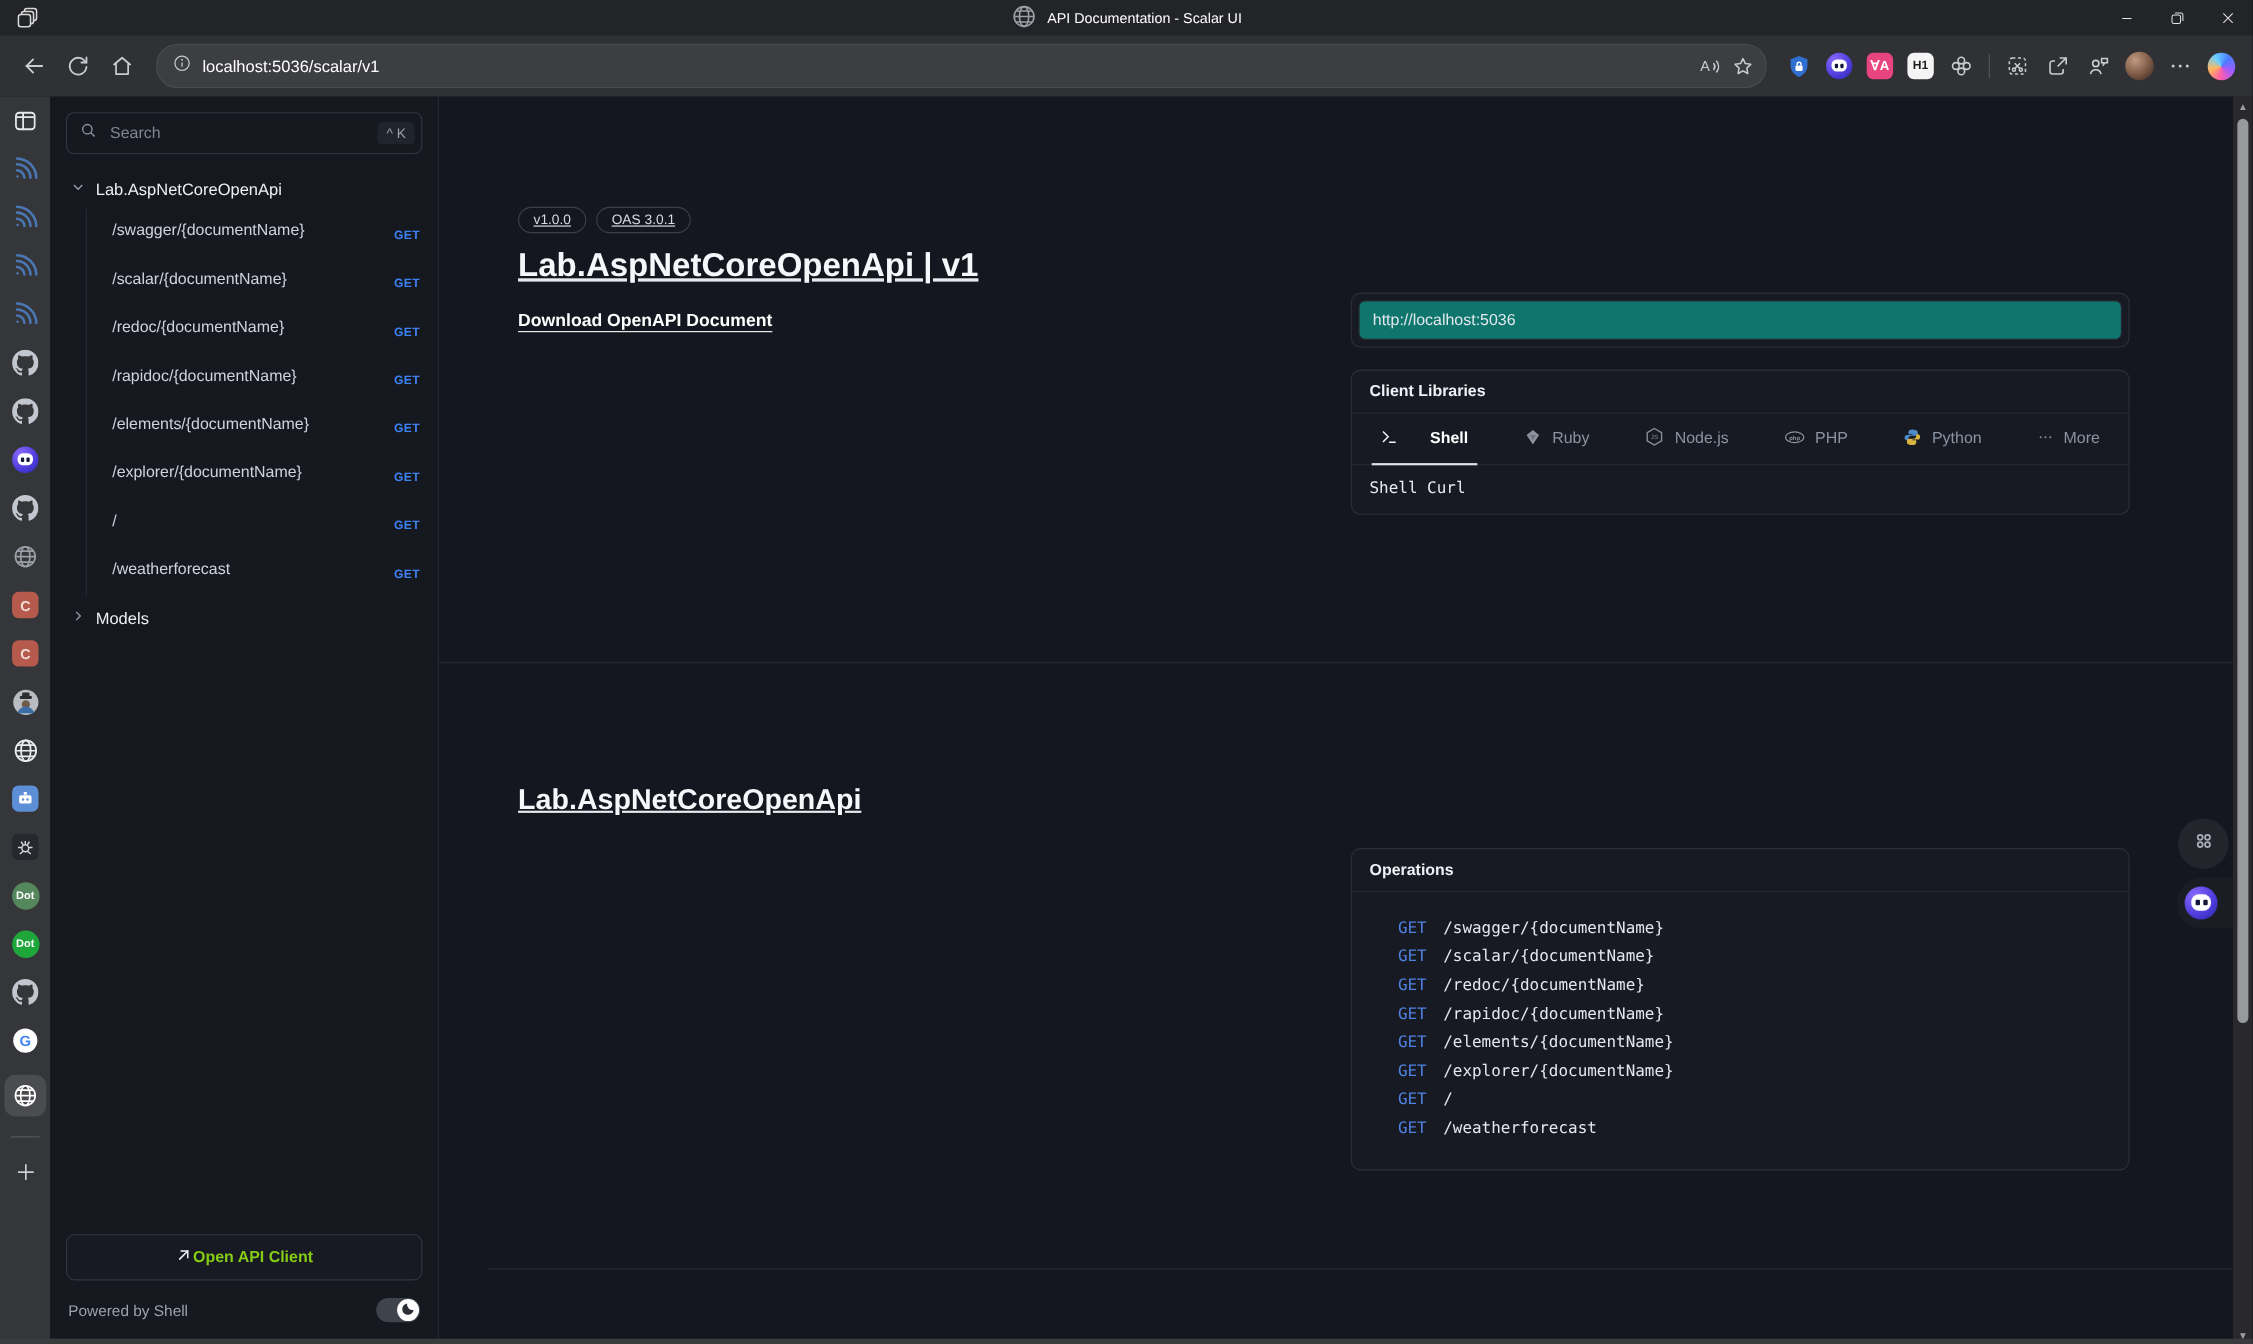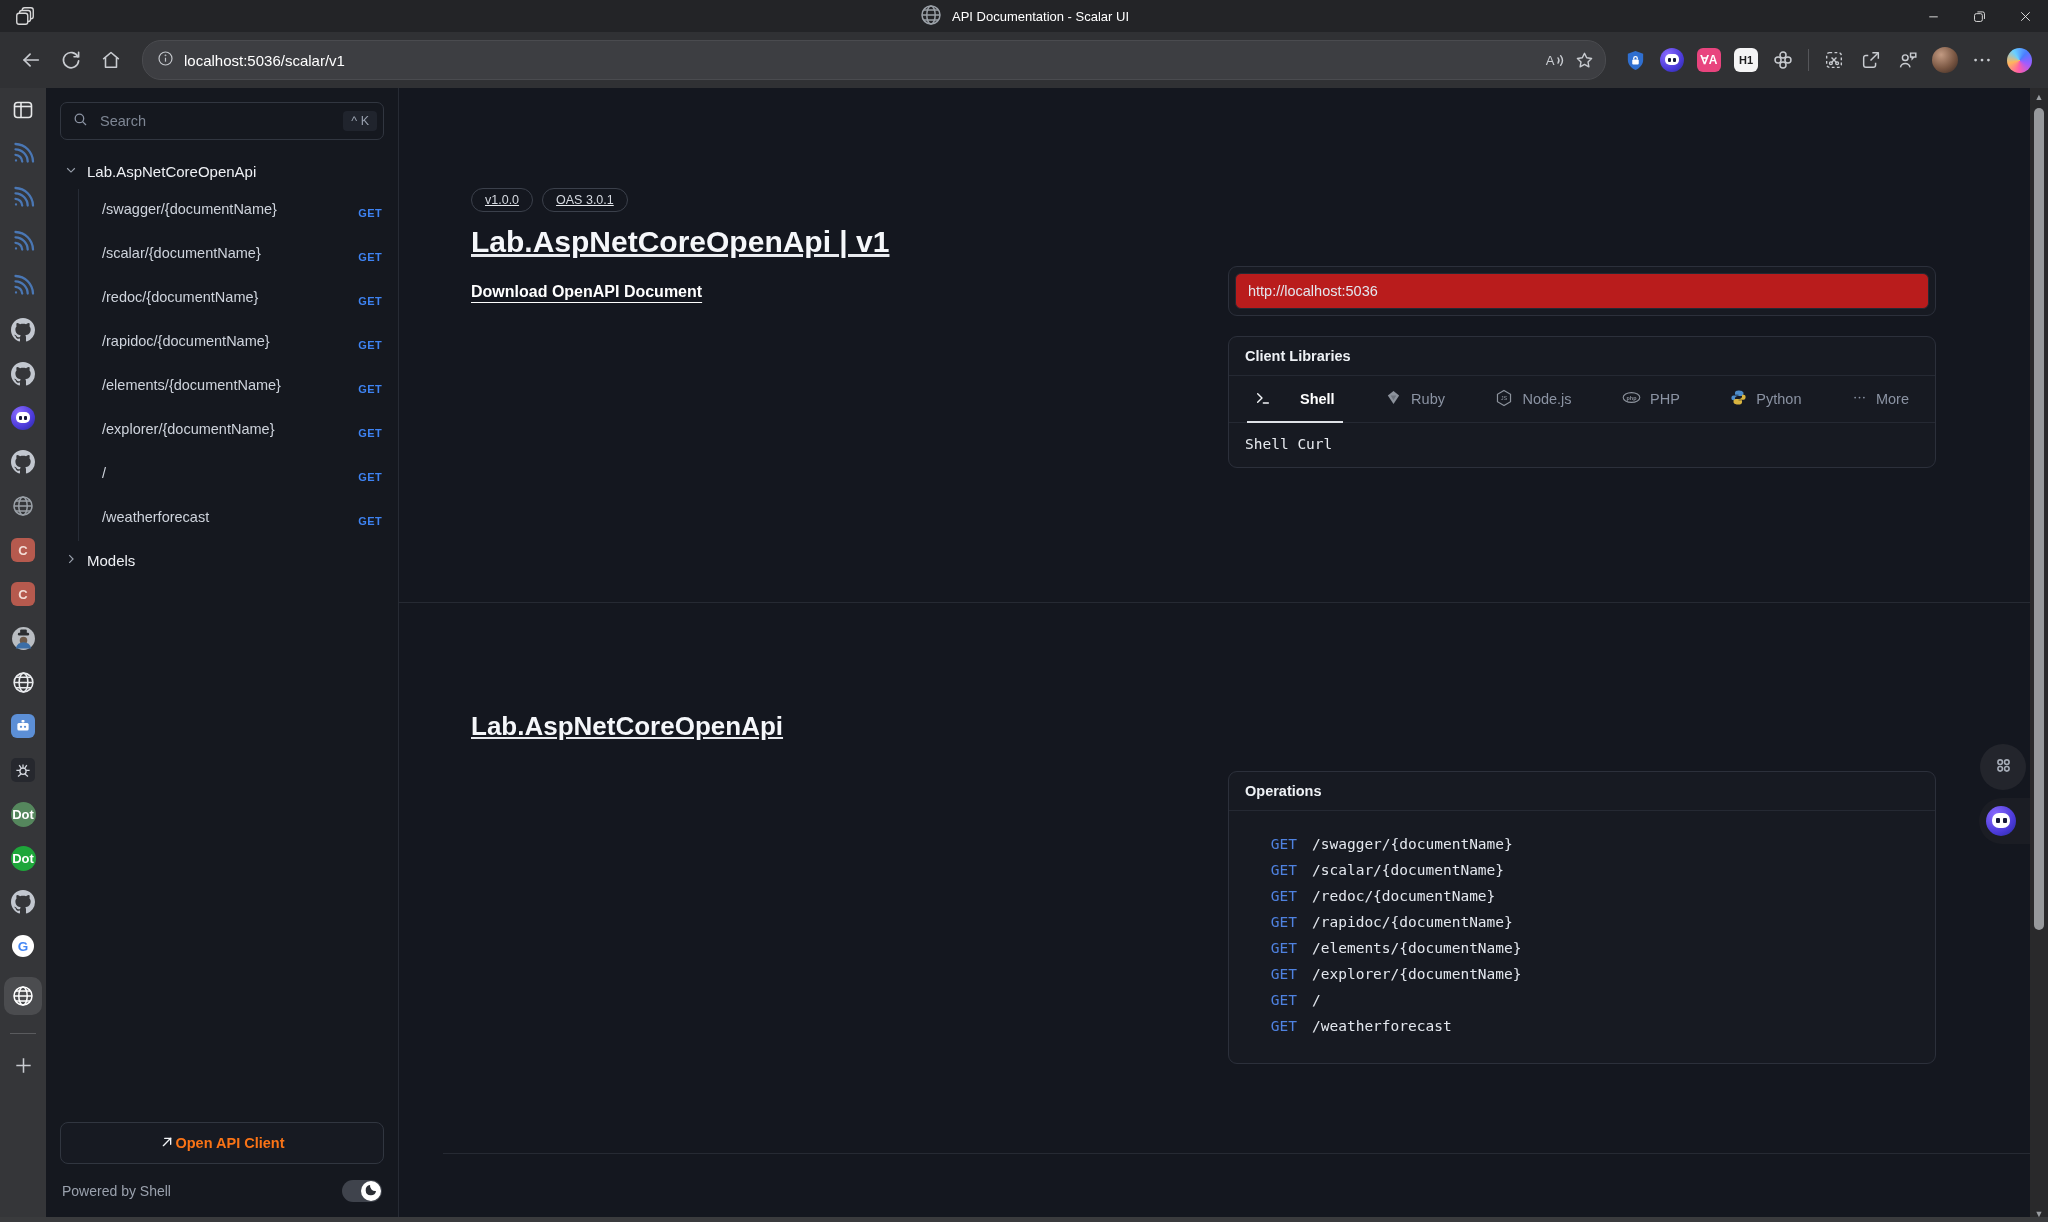--- a/index.html
+++ b/index.html
@@ -35,21 +35,21 @@
 
   
   .edge-rail{width:46px;background:#353639;display:flex;flex-direction:column;align-items:center;
              padding-top:9px;gap:18px;flex:none;}
   .rail-item{width:26px;height:26px;display:grid;place-items:center;flex:none;}
   .rail-item.active{width:38px;height:38px;background:#4b4c4f;border-radius:10px;}
   .rail-sep{width:26px;height:1px;background:#5a5b5e;flex:none;margin-top:-6px;}
   .sq{width:24px;height:24px;border-radius:6px;display:flex;align-items:center;justify-content:center;
       font-weight:bold;font-size:13px;}
   .dot-ic{width:25px;height:25px;border-radius:50%;display:flex;align-items:center;justify-content:center;
-      color:#fff;font-size:13px;font-weight:bold;}
+      color:#fff;font-size:10px;font-weight:bold;}
   .monica{width:24px;height:24px;border-radius:50%;position:relative;display:inline-block;
       background:radial-gradient(circle at 32% 28%,#8a6bff,#4a39d8 62%,#232a96);}
   .monica::before{content:"";position:absolute;left:5px;right:5px;top:6px;bottom:7px;background:#fff;border-radius:5px;}
   .monica::after{content:"";position:absolute;left:8px;top:10px;width:3px;height:4px;background:#15173a;
       border-radius:1px;box-shadow:5px 0 0 #15173a;}
   .monica.lg{width:30px;height:30px;}
   .monica.lg::before{left:6px;right:6px;top:7px;bottom:8px;border-radius:7px;}
   .monica.lg::after{left:10px;top:12px;width:4px;height:5px;box-shadow:7px 0 0 #15173a;}
 
   
@@ -67,21 +67,21 @@
   .tree-root{display:flex;align-items:center;gap:9px;color:#eef0f4;font-size:15px;font-weight:500;
            padding:9px 4px;cursor:pointer;}
   .endpoints{margin-left:18px;border-left:1px solid #272c36;}
   .ep-row{display:flex;align-items:flex-start;padding:9px 2px 9px 23px;color:#ced3dc;font-size:14.5px;
            line-height:22px;cursor:pointer;border-radius:6px;}
   .ep-path{flex:1;word-break:break-all;padding-right:8px;}
   .ep-badge{font-size:11px;font-weight:bold;letter-spacing:.4px;color:#3e83f2;padding-top:4px;flex:none;}
   .models-row{display:flex;align-items:center;gap:9px;color:#eef0f4;font-size:15px;padding:11px 4px;cursor:pointer;}
   .sidebar-bottom{margin-top:auto;padding:12px 14px 8px;}
   .open-client-btn{height:40px;border:1px solid #313640;border-radius:8px;display:flex;align-items:center;
-           justify-content:center;color:#f97316;font-size:14.5px;font-weight:600;cursor:pointer;background:#171a22;}
+           justify-content:center;color:#84cc16;font-size:14.5px;font-weight:600;cursor:pointer;background:#171a22;}
   .powered{display:flex;align-items:center;color:#9aa1ad;font-size:14px;padding:16px 2px 12px;}
   .toggle{margin-left:auto;width:40px;height:22px;background:#3f434c;border-radius:11px;position:relative;cursor:pointer;}
   .knob{position:absolute;right:1px;top:1px;width:20px;height:20px;background:#fff;border-radius:50%;
            display:grid;place-items:center;}
 
   
   .main{flex:1;position:relative;min-width:0;background:#14171f;overflow:hidden;}
   .section{display:flex;}
   .section-1{height:514px;border-bottom:1px solid #262a33;}
   .section-2{height:550px;}
@@ -95,21 +95,21 @@
   .badges-row{display:flex;gap:9px;}
   .badge{border:1px solid #3b404b;border-radius:999px;padding:4px 13px;font-size:12.5px;color:#d5d9e0;}
   .page-title{margin:13px 0 0;font-size:30px;font-weight:bold;color:#f5f7fa;}
   .download-link{display:inline-block;margin-top:24px;color:#fff;font-size:16px;font-weight:600;
            text-decoration:underline;text-underline-offset:5px;text-decoration-thickness:1px;cursor:pointer;}
   .section-heading{margin:0;font-size:26px;font-weight:bold;color:#f5f7fa;}
 
   .card{border:1px solid #2c303b;border-radius:9px;background:#171a22;overflow:hidden;}
   .card-header{padding:11px 16px;font-size:14.5px;font-weight:600;color:#eef1f5;border-bottom:1px solid #252933;}
   .server-body{padding:6px;}
-  .server-url{background:#b91c1c;border:1px solid #252933;border-radius:6px;padding:9px 12px;
+  .server-url{background:#0f766e;border:1px solid #252933;border-radius:6px;padding:9px 12px;
            font-size:14.5px;color:#e3e7ee;cursor:pointer;}
   .client-card{margin-top:20px;}
   .tabs{display:flex;align-items:center;justify-content:space-between;height:46px;padding:0 26px;
            border-bottom:1px solid #252933;}
   .tab{display:flex;align-items:center;gap:9px;height:100%;position:relative;font-size:14.5px;
            color:#8b93a3;font-weight:500;cursor:pointer;white-space:nowrap;}
   .tab.active{color:#fff;font-weight:600;gap:29px;}
   .tab.active::after{content:"";position:absolute;left:-8px;right:-8px;bottom:-1px;height:2px;background:#dfe2e7;}
   .tab-content{padding:13px 16px 15px;font-family:"DejaVu Sans Mono",monospace;font-size:14.5px;color:#e8ebf0;}
 

